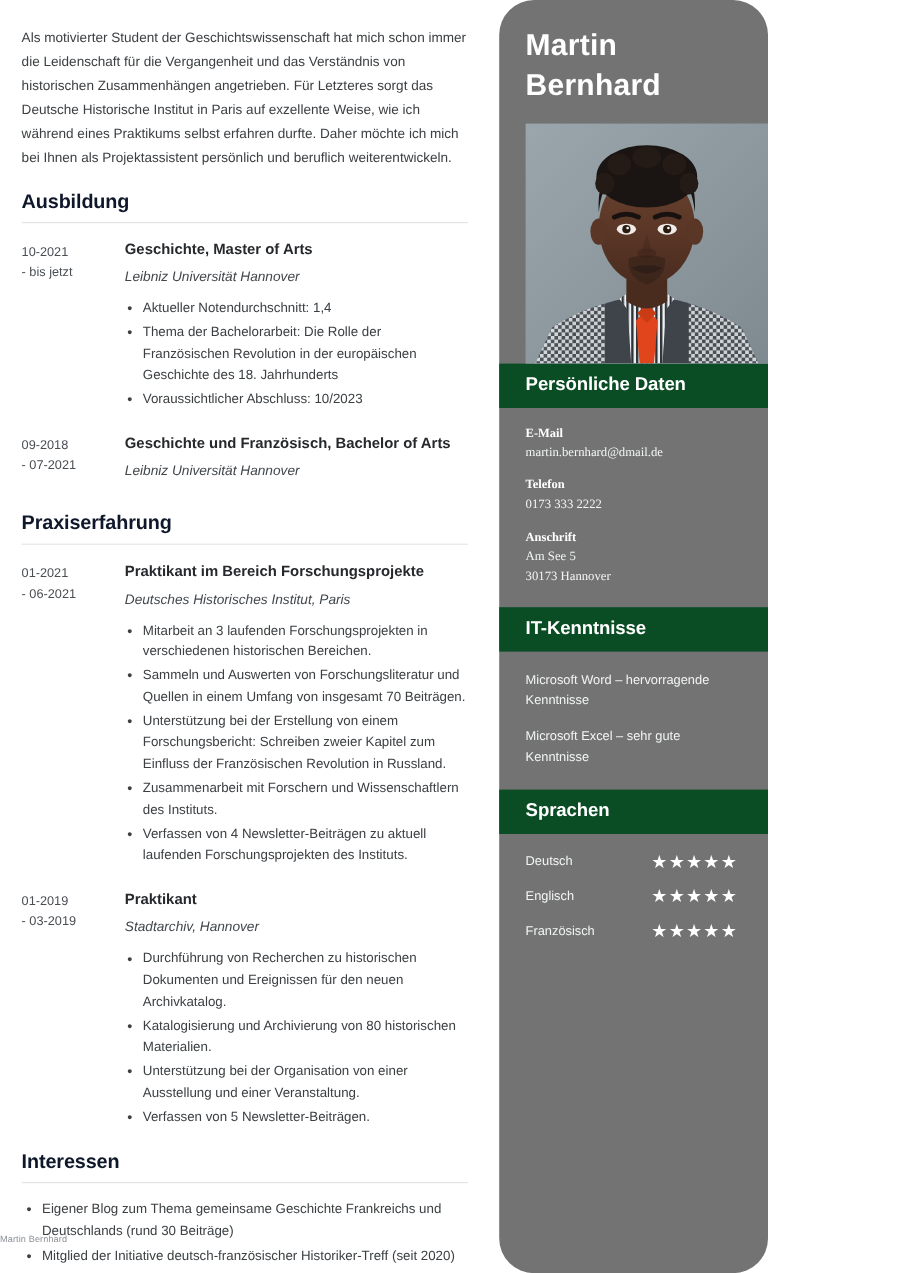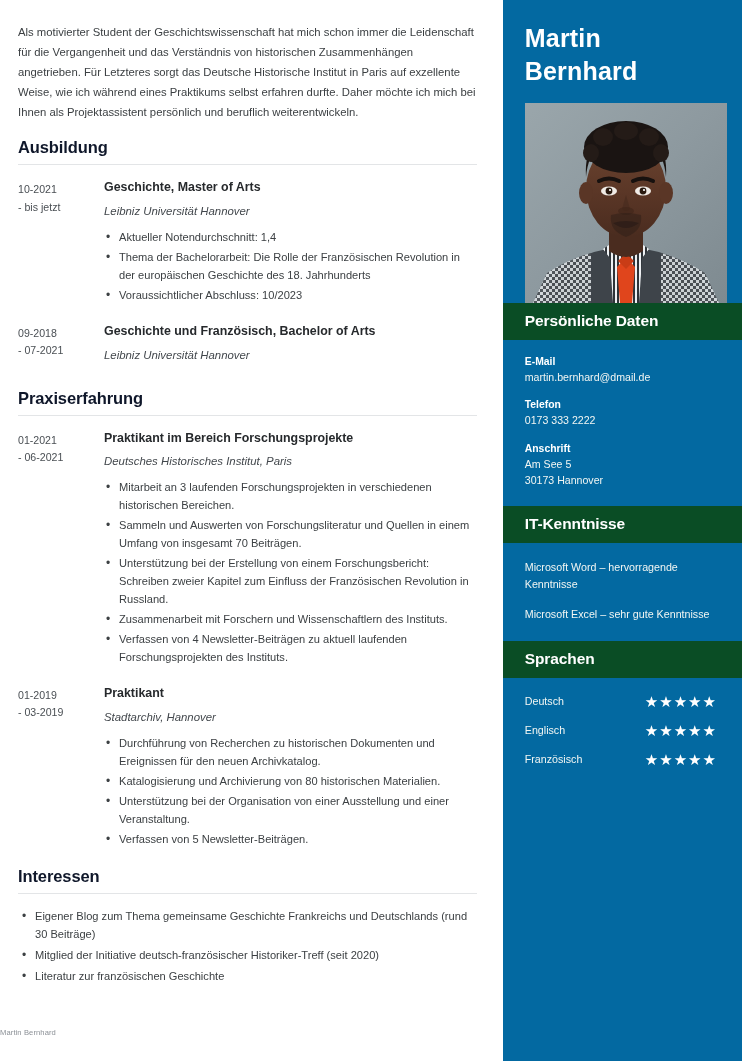--- a/index.html
+++ b/index.html
@@ -8,21 +8,21 @@
   html, body {
     width: 750px;
     height: 1061px;
     background: #ffffff;
     font-family: "Liberation Sans", sans-serif;
     overflow: hidden;
   }
 
   .page {
     position: relative;
-    width: 742px;
+    width: 640px;
     height: 1061px;
     display: flex;
     background: #ffffff;
   }
 
   
   .main {
     width: 508px;
     height: 1061px;
     padding: 18px 26px 0 18px;
@@ -120,23 +120,24 @@
     bottom: 24px;
     font-size: 7.6px;
     color: #8b9096;
     letter-spacing: 0.1px;
   }
 
   
   .sidebar {
     width: 242px;
     height: 1061px;
-    background: #0369a1;
+    background: #737373;
     color: #ffffff;
     position: relative;
+    border-radius: 29px;
   }
 
   .sb-name {
     padding: 22px 22px 14px 22px;
   }
   .sb-name .line {
     font-size: 25px;
     font-weight: bold;
     line-height: 1.33;
     letter-spacing: 0.2px;
@@ -158,21 +159,21 @@
     background: #0a4d25;
     padding: 9px 22px 10px 22px;
     font-size: 15.5px;
     font-weight: bold;
     color: #ffffff;
     letter-spacing: -0.1px;
   }
 
   .sb-block { padding: 16px 22px 4px 22px; }
 
-  .contact-item { margin-bottom: 14px; }
+  .contact-item { margin-bottom: 14px; font-family: Liberation Serif, serif; }
   .contact-label {
     font-size: 10.4px;
     font-weight: bold;
     color: #ffffff;
     margin-bottom: 3px;
   }
   .contact-value {
     font-size: 10.6px;
     line-height: 1.48;
     color: #f2f6f3;

